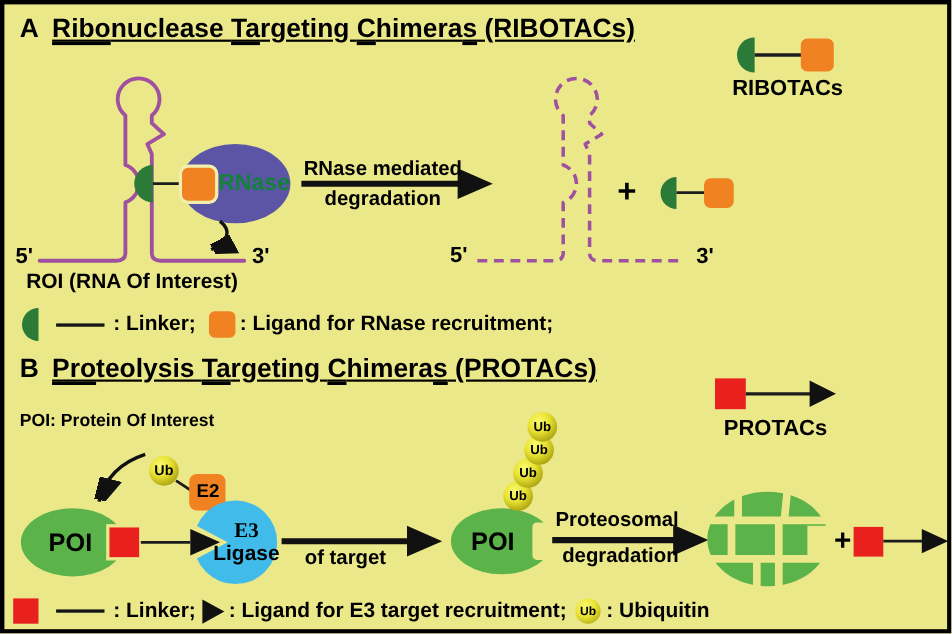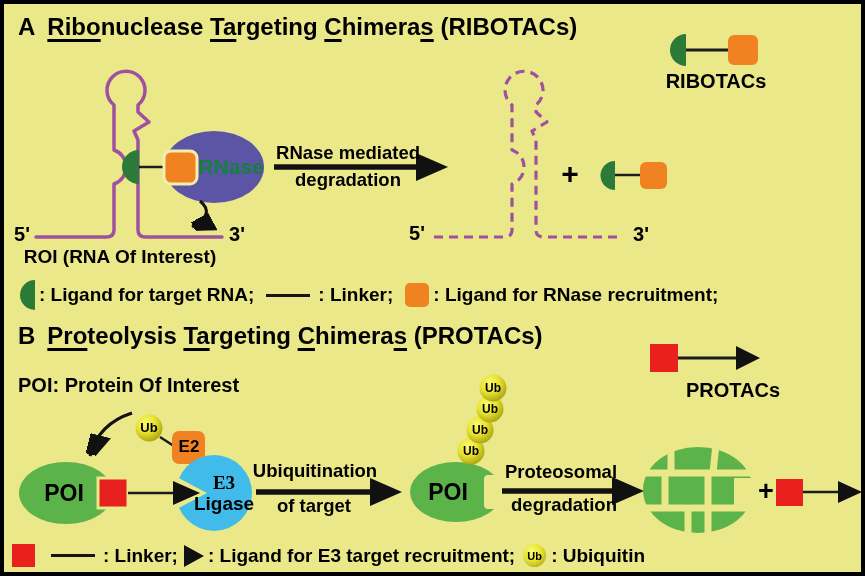--- a/index.html
+++ b/index.html
@@ -7,21 +7,21 @@
     position:relative;
     width:865px;height:576px;
     box-sizing:border-box;
     background:#ebe88a;
     border:4px solid #000;
     overflow:hidden;
     font-family:"Liberation Sans",sans-serif;
     color:#000;
   }
   .title{position:absolute;display:flex;gap:12px;font-size:24px;font-weight:bold;white-space:pre;align-items:baseline;}
-  .tparts{white-space:pre;}
+  .tparts{white-space:pre;text-decoration:underline;}
   .u{text-decoration:underline;text-decoration-thickness:3px;text-underline-offset:4px;}
   .lbl{position:absolute;transform:translate(-50%,-50%);font-weight:bold;white-space:nowrap;line-height:1.05;text-align:center;}
   .lbl-left{position:absolute;font-weight:bold;white-space:nowrap;}
   svg{position:absolute;left:0;top:0;}
   .legend{position:absolute;display:flex;align-items:center;font-weight:bold;font-size:19px;white-space:pre;}
   .semi-icon{width:15px;height:30px;background:#2c7a38;border-radius:15px 0 0 15px / 15px 0 0 15px;margin-right:4px;}
   .sq-icon{width:24px;height:24px;border-radius:5px;background:#f08222;margin:0 4px 0 12px;}
   .redsq-icon{width:23px;height:23px;background:#e8211f;margin-right:4px;}
   .line-icon{width:44px;height:3px;background:#151515;margin:0 8px 0 12px;}
   .tri-icon{width:0;height:0;border-left:20px solid #111;border-top:11px solid transparent;border-bottom:11px solid transparent;margin:0 4px 0 6px;}
@@ -152,42 +152,40 @@
   <div class="lbl" style="left:344px;top:149px;font-size:18.5px;">RNase mediated</div>
   <div class="lbl" style="left:116px;top:253px;font-size:19px;">ROI (RNA Of Interest)</div>
   <div class="lbl" style="left:344px;top:176px;font-size:18.5px;">degradation</div>
   <div class="lbl" style="left:413px;top:229px;font-size:20px;">5'</div>
   <div class="lbl" style="left:637px;top:230px;font-size:20px;">3'</div>
   <div class="lbl" style="left:566px;top:170px;font-size:30px;">+</div>
   <div class="lbl" style="left:712px;top:77px;font-size:20px;">RIBOTACs</div>
 
   <div class="legend" style="left:16px;top:276px;">
     <div class="semi-icon"></div>
-    <span>: Ligand for target RNA;</span>
     <div class="line-icon"></div>
     <span>: Linker;</span>
     <div class="sq-icon"></div>
     <span>: Ligand for RNase recruitment;</span>
   </div>
 
   <div class="title" style="left:14px;top:318px;">
     <span>B</span>
     <span class="tparts"><span class="u">Pro</span><span>teolysis </span><span class="u">Ta</span><span>rgeting </span><span class="u">C</span><span>himera</span><span class="u">s</span><span> (PROTACs)</span></span>
   </div>
 
-  <div class="lbl" style="left:701px;top:386px;font-size:20px;margin-left:28px;">PROTACs</div>
-  <div class="lbl-left" style="left:14px;top:370px;font-size:20px;">POI: Protein Of Interest</div>
+  <div class="lbl" style="left:701px;top:386px;font-size:20px;">PROTACs</div>
+  <div class="lbl-left" style="left:14px;top:370px;font-size:16px;">POI: Protein Of Interest</div>
 
   <div class="lbl" style="left:145px;top:424px;font-size:13px;">Ub</div>
   <div class="lbl" style="left:185px;top:443px;font-size:17px;">E2</div>
   <div class="lbl" style="left:60px;top:489px;font-size:23px;">POI</div>
   <div class="lbl" style="left:220px;top:479px;font-size:19px;font-family:Liberation Serif, serif;">E3</div>
   <div class="lbl" style="left:220px;top:500px;font-size:19px;">Ligase</div>
 
-  <div class="lbl" style="left:311px;top:467px;font-size:18.5px;">Ubiquitination</div>
   <div class="lbl" style="left:310px;top:502px;font-size:18.5px;">of target</div>
 
   <div class="lbl" style="left:444px;top:488px;font-size:23px;">POI</div>
   <div class="lbl" style="left:467px;top:447px;font-size:12px;">Ub</div>
   <div class="lbl" style="left:476px;top:426px;font-size:12px;">Ub</div>
   <div class="lbl" style="left:486px;top:405px;font-size:12px;">Ub</div>
   <div class="lbl" style="left:489px;top:384px;font-size:12px;">Ub</div>
 
   <div class="lbl" style="left:557px;top:468px;font-size:18.5px;">Proteosomal</div>
   <div class="lbl" style="left:560px;top:501px;font-size:18.5px;">degradation</div>

